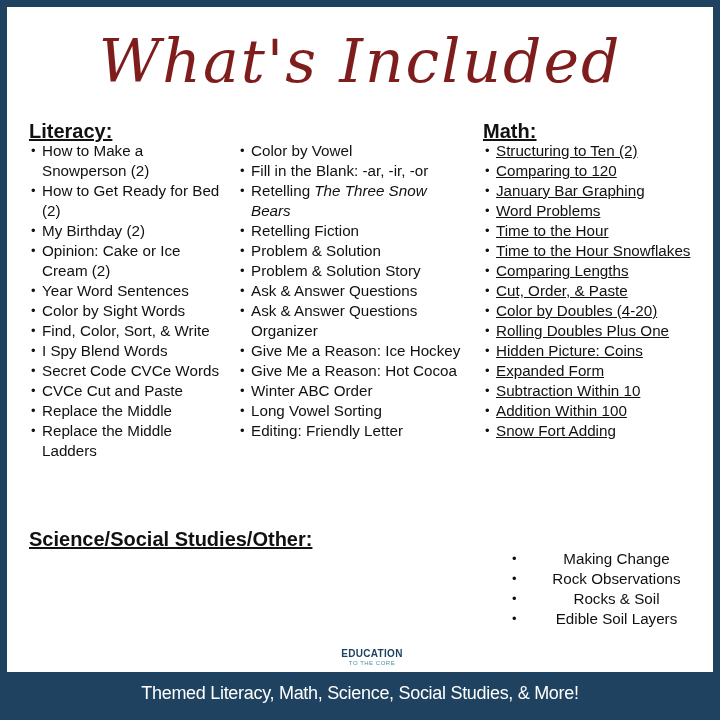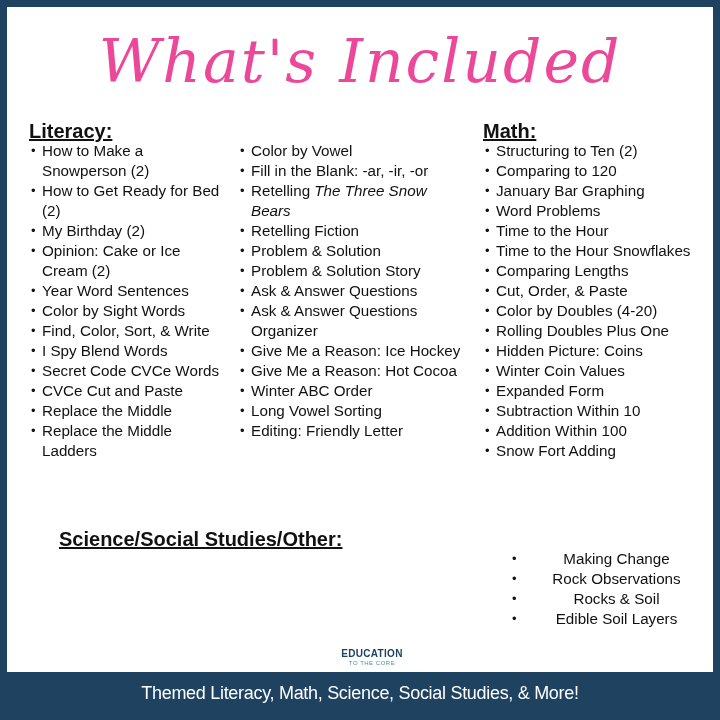--- a/index.html
+++ b/index.html
@@ -9,33 +9,33 @@
     .frame {
       position: absolute; left: 0; top: 0; width: 720px; height: 720px;
       background: #1e4260;
     }
     .card {
       position: absolute; left: 7px; top: 7px; width: 706px; height: 665px;
       background: #ffffff;
     }
     .title {
       position: absolute; left: 0; top: 14px; width: 706px; text-align: center;
-      color: #ec4899;
+      color: #7f1d1d;
       font-family: "DejaVu Serif", serif;
       font-style: italic;
       font-size: 60px;
       letter-spacing: 2px;
       line-height: 80px;
       font-weight: normal;
     }
     .col { position: absolute; font-size: 15.2px; color: #111; line-height: 20px; }
     .col-lit1 { left: 22px; top: 114px; width: 200px; }
     .col-lit2 { left: 231px; top: 134px; width: 230px; }
-    .col-math { left: 476px; top: 114px; width: 230px; }
-    .col-sci { left: 22px; top: 522px; width: 470px; margin-left: 30px; }
+    .col-math { left: 476px; top: 114px; width: 230px; text-decoration: underline; }
+    .col-sci { left: 22px; top: 522px; width: 470px; }
     .col-sci2 { left: 503px; top: 542px; width: 200px; text-align: center; }
 
     .heading {
       font-weight: bold; text-decoration: underline; font-size: 20px;
       line-height: 20px; height: 20px;
     }
     ul { list-style: none; }
     li { position: relative; padding-left: 13px; }
     li::before {
       content: "\2022"; position: absolute; left: 2px; top: 0; font-size: 13px;
@@ -107,21 +107,20 @@
       <li>Comparing to 120</li>
       <li>January Bar Graphing</li>
       <li>Word Problems</li>
       <li>Time to the Hour</li>
       <li>Time to the Hour Snowflakes</li>
       <li>Comparing Lengths</li>
       <li>Cut, Order, &amp; Paste</li>
       <li>Color by Doubles (4-20)</li>
       <li>Rolling Doubles Plus One</li>
       <li>Hidden Picture: Coins</li>
-      <li>Winter Coin Values</li>
       <li>Expanded Form</li>
       <li>Subtraction Within 10</li>
       <li>Addition Within 100</li>
       <li>Snow Fort Adding</li>
     </ul>
   </div>
 
   <div class="col col-sci">
     <div class="heading">Science/Social Studies/Other:</div>
   </div>

